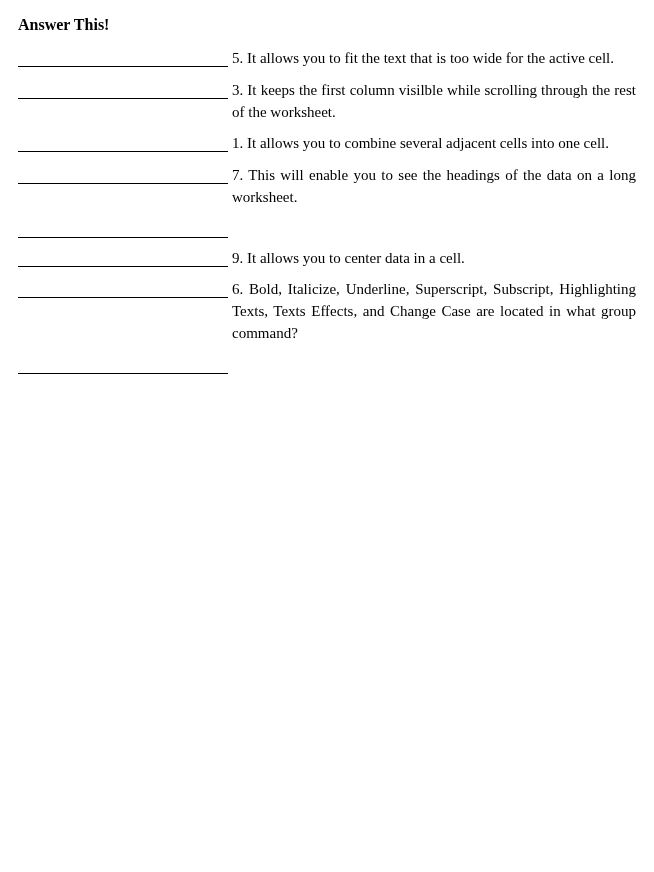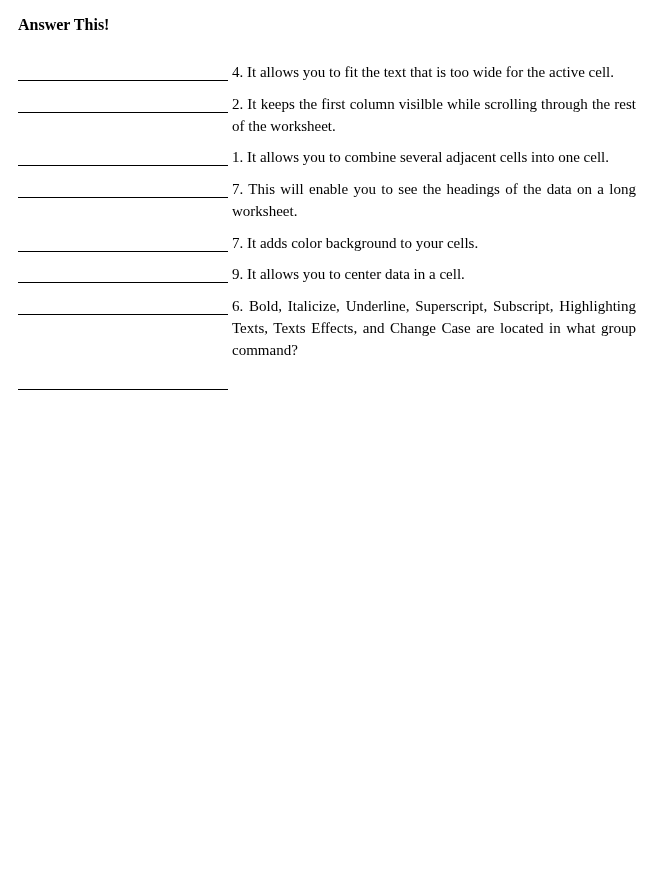--- a/index.html
+++ b/index.html
@@ -14,21 +14,21 @@
       background: #ffffff;
       font-family: 'Times New Roman', Times, serif;
       font-size: 15px;
       color: #000000;
       padding: 16px 18px;
     }
 
     .title {
       font-weight: bold;
       font-size: 16px;
-      margin-bottom: 28px;
+      margin-bottom: 14px;
     }
 
     .questions-list {
       list-style: none;
     }
 
     .question-item {
       display: flex;
       align-items: flex-start;
       margin-bottom: 10px;
@@ -50,37 +50,36 @@
     }
   </style>
 </head>
 <body>
 
 <div class="title">Answer This!</div>
 
 <ul class="questions-list">
 <li class="question-item">
       <div class="answer-line"></div>
-      <div class="question-content">4. It allows you to fit the text that is too wide for the active cell.</div>
+      <div class="question-content">5. It allows you to fit the text that is too wide for the active cell.</div>
     </li>
     <li class="question-item">
       <div class="answer-line"></div>
-      <div class="question-content">2. It keeps the first column visilble while scrolling through the rest of the worksheet.</div>
+      <div class="question-content">3. It keeps the first column visilble while scrolling through the rest of the worksheet.</div>
     </li>
     <li class="question-item">
       <div class="answer-line"></div>
       <div class="question-content">1. It allows you to combine several adjacent cells into one cell.</div>
     </li>
     <li class="question-item">
       <div class="answer-line"></div>
       <div class="question-content">7. This will enable you to see the headings of the data on a long worksheet.</div>
     </li>
     <li class="question-item">
       <div class="answer-line"></div>
-      <div class="question-content">7. It adds color background to your cells.</div>
     </li>
     <li class="question-item">
       <div class="answer-line"></div>
       <div class="question-content">9. It allows you to center data in a cell.</div>
     </li>
     <li class="question-item">
       <div class="answer-line"></div>
       <div class="question-content">6. Bold,    Italicize,    Underline, Superscript, Subscript, Highlighting Texts, Texts      Effects,     and Change Case are located in what group command?</div>
     </li>
     <li class="question-item">

